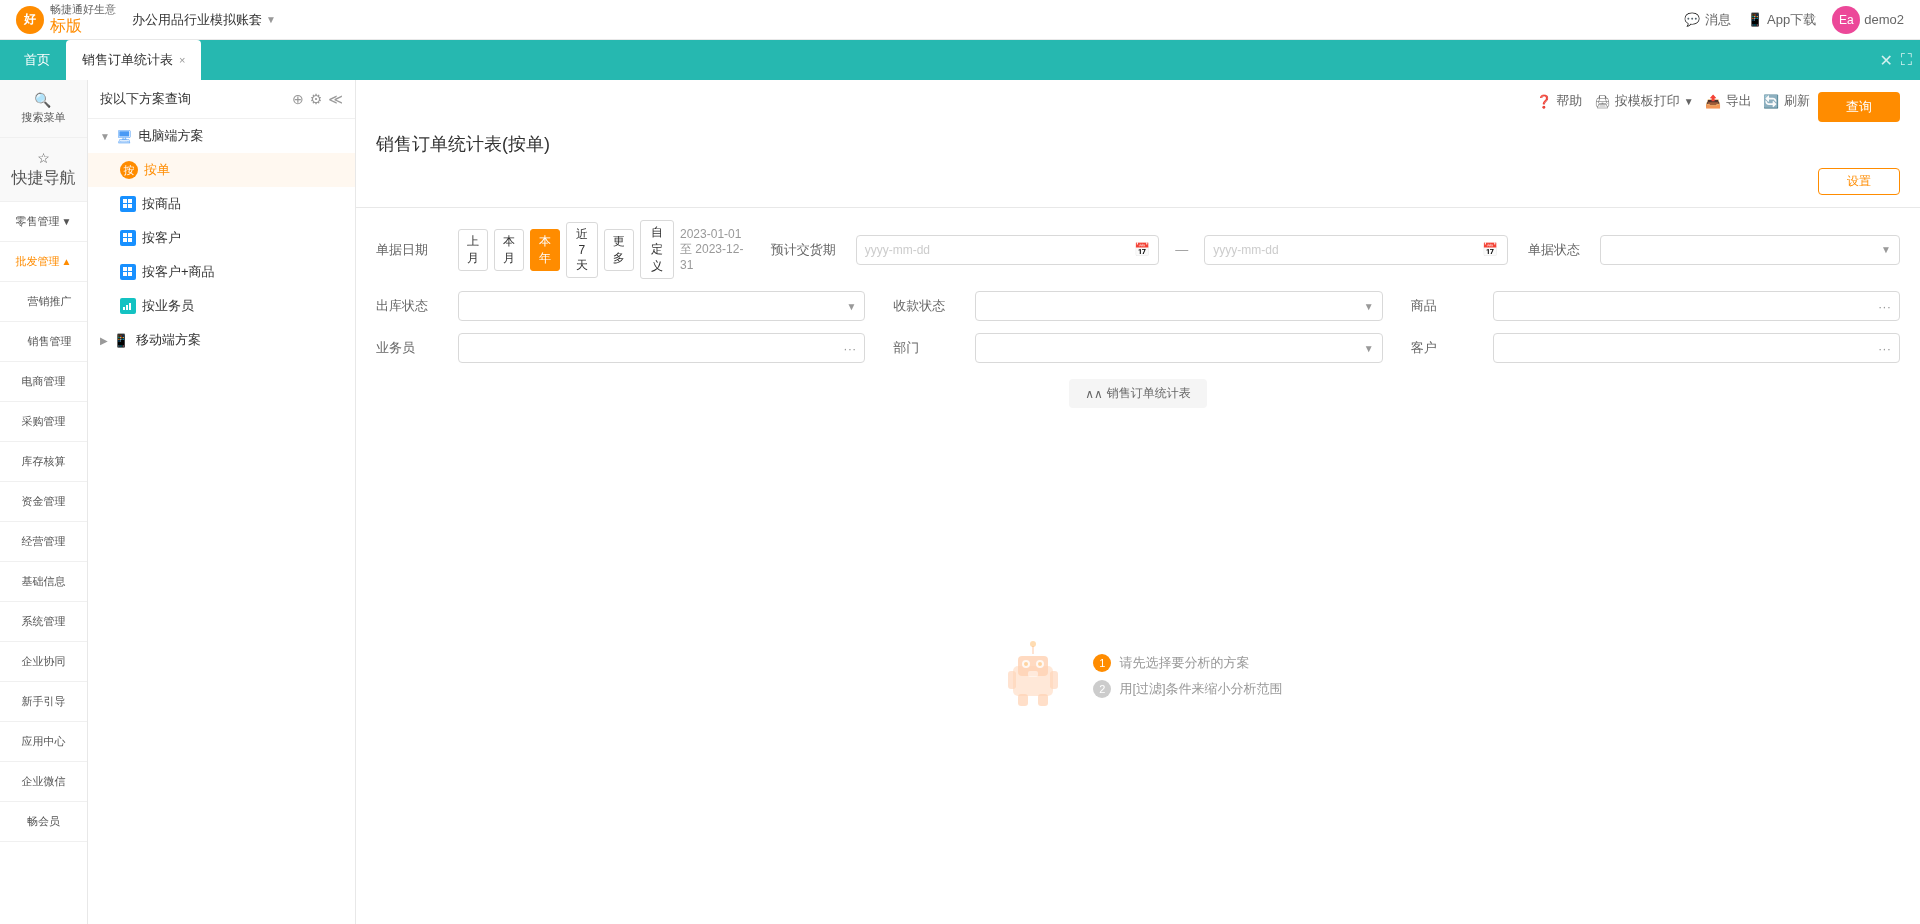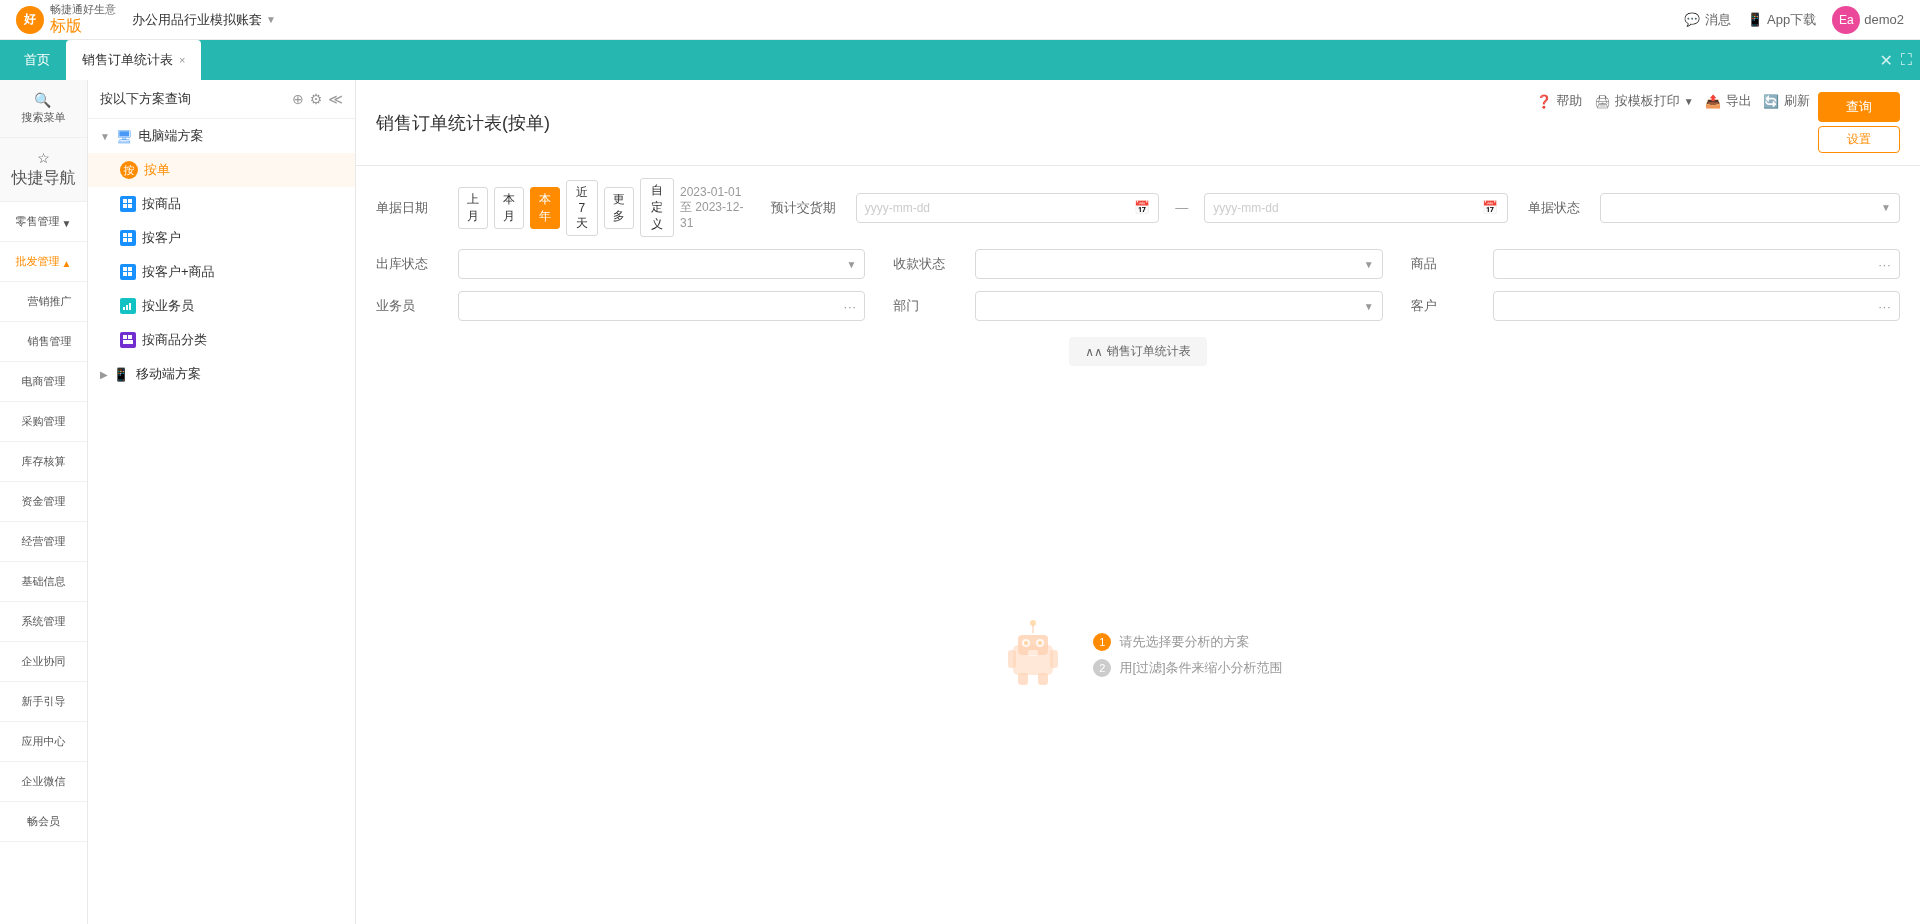--- a/index.html
+++ b/index.html
@@ -61,21 +61,21 @@
       padding: 12px 4px;
       cursor: pointer;
       font-size: 12px;
       color: #555;
       border-bottom: 1px solid #f0f0f0;
       position: relative;
     }
     .sidebar-item.active { color: #ff8c00; }
     .sidebar-item.search { background: #f9f9f9; }
     .sidebar-item.nav { background: #f9f9f9; }
-    .sidebar-item-with-arrow { display: flex; align-items: flex-end; justify-content: center; gap: 2px; }
+    .sidebar-item-with-arrow { display: flex; align-items: center; justify-content: center; gap: 2px; }
     .sidebar-arrow { font-size: 10px; }
 
     
     .content { flex: 1; display: flex; overflow: hidden; }
 
     
     .left-panel {
       width: 268px;
       background: #fff;
       border-right: 1px solid #e8e8e8;
@@ -120,21 +120,21 @@
       background: #fff;
       padding: 12px 20px 0 20px;
       border-bottom: 1px solid #e8e8e8;
       flex-shrink: 0;
     }
     .page-title-row { display: flex; align-items: center; justify-content: space-between; margin-bottom: 12px; }
     .page-title { font-size: 18px; font-weight: 500; color: #333; }
     .page-actions { display: flex; align-items: center; gap: 12px; }
     .page-action { display: flex; align-items: center; gap: 4px; cursor: pointer; color: #666; font-size: 13px; }
     .btn-primary { background: #ff8c00; color: #fff; border: none; padding: 6px 20px; border-radius: 4px; cursor: pointer; font-size: 13px; }
-    .btn-settings { background: #fff; color: #ff8c00; border: 1px solid #ff8c00; padding: 4px 28px; border-radius: 4px; cursor: pointer; font-size: 12px; }
+    .btn-settings { background: #fff; color: #ff8c00; border: 1px solid #ff8c00; padding: 4px 28px; border-radius: 4px; cursor: pointer; font-size: 12px; margin-top: 42px; }
 
     
     .filter-area {
       background: #fff;
       padding: 12px 20px;
       flex-shrink: 0;
     }
     .filter-row { display: flex; align-items: center; gap: 12px; margin-bottom: 12px; }
     .filter-label { color: #666; font-size: 13px; white-space: nowrap; width: 70px; flex-shrink: 0; }
     .filter-dates { display: flex; align-items: center; gap: 6px; flex: 1; }
@@ -350,30 +350,20 @@
         <div class="tree-sub-icon teal">
           <svg width="10" height="8" viewBox="0 0 10 8">
               <rect x="0" y="5" width="2" height="3" fill="#fff"></rect>
               <rect x="3" y="3" width="2" height="5" fill="#fff"></rect>
               <rect x="6" y="1" width="2" height="7" fill="#fff"></rect>
             </svg>
         </div>
         <span>按业务员</span>
       </div>
 
-      <div class="tree-item tree-sub-item">
-        <div class="tree-sub-icon purple">
-          <svg width="10" height="10" viewBox="0 0 10 10">
-              <rect x="0" y="0" width="4" height="4" fill="#fff"></rect>
-              <rect x="5" y="0" width="4" height="4" fill="#fff"></rect>
-              <rect x="0" y="5" width="10" height="4" fill="#fff"></rect>
-            </svg>
-        </div>
-        <span>按商品分类</span>
-      </div>
 
       <div class="tree-item group">
         <span style="font-size:10px;color:#999;">▶</span>
         <span style="font-size:13px;">📱</span>
         <span>移动端方案</span>
       </div>
     </div>
 
     <div class="right-main">
 

